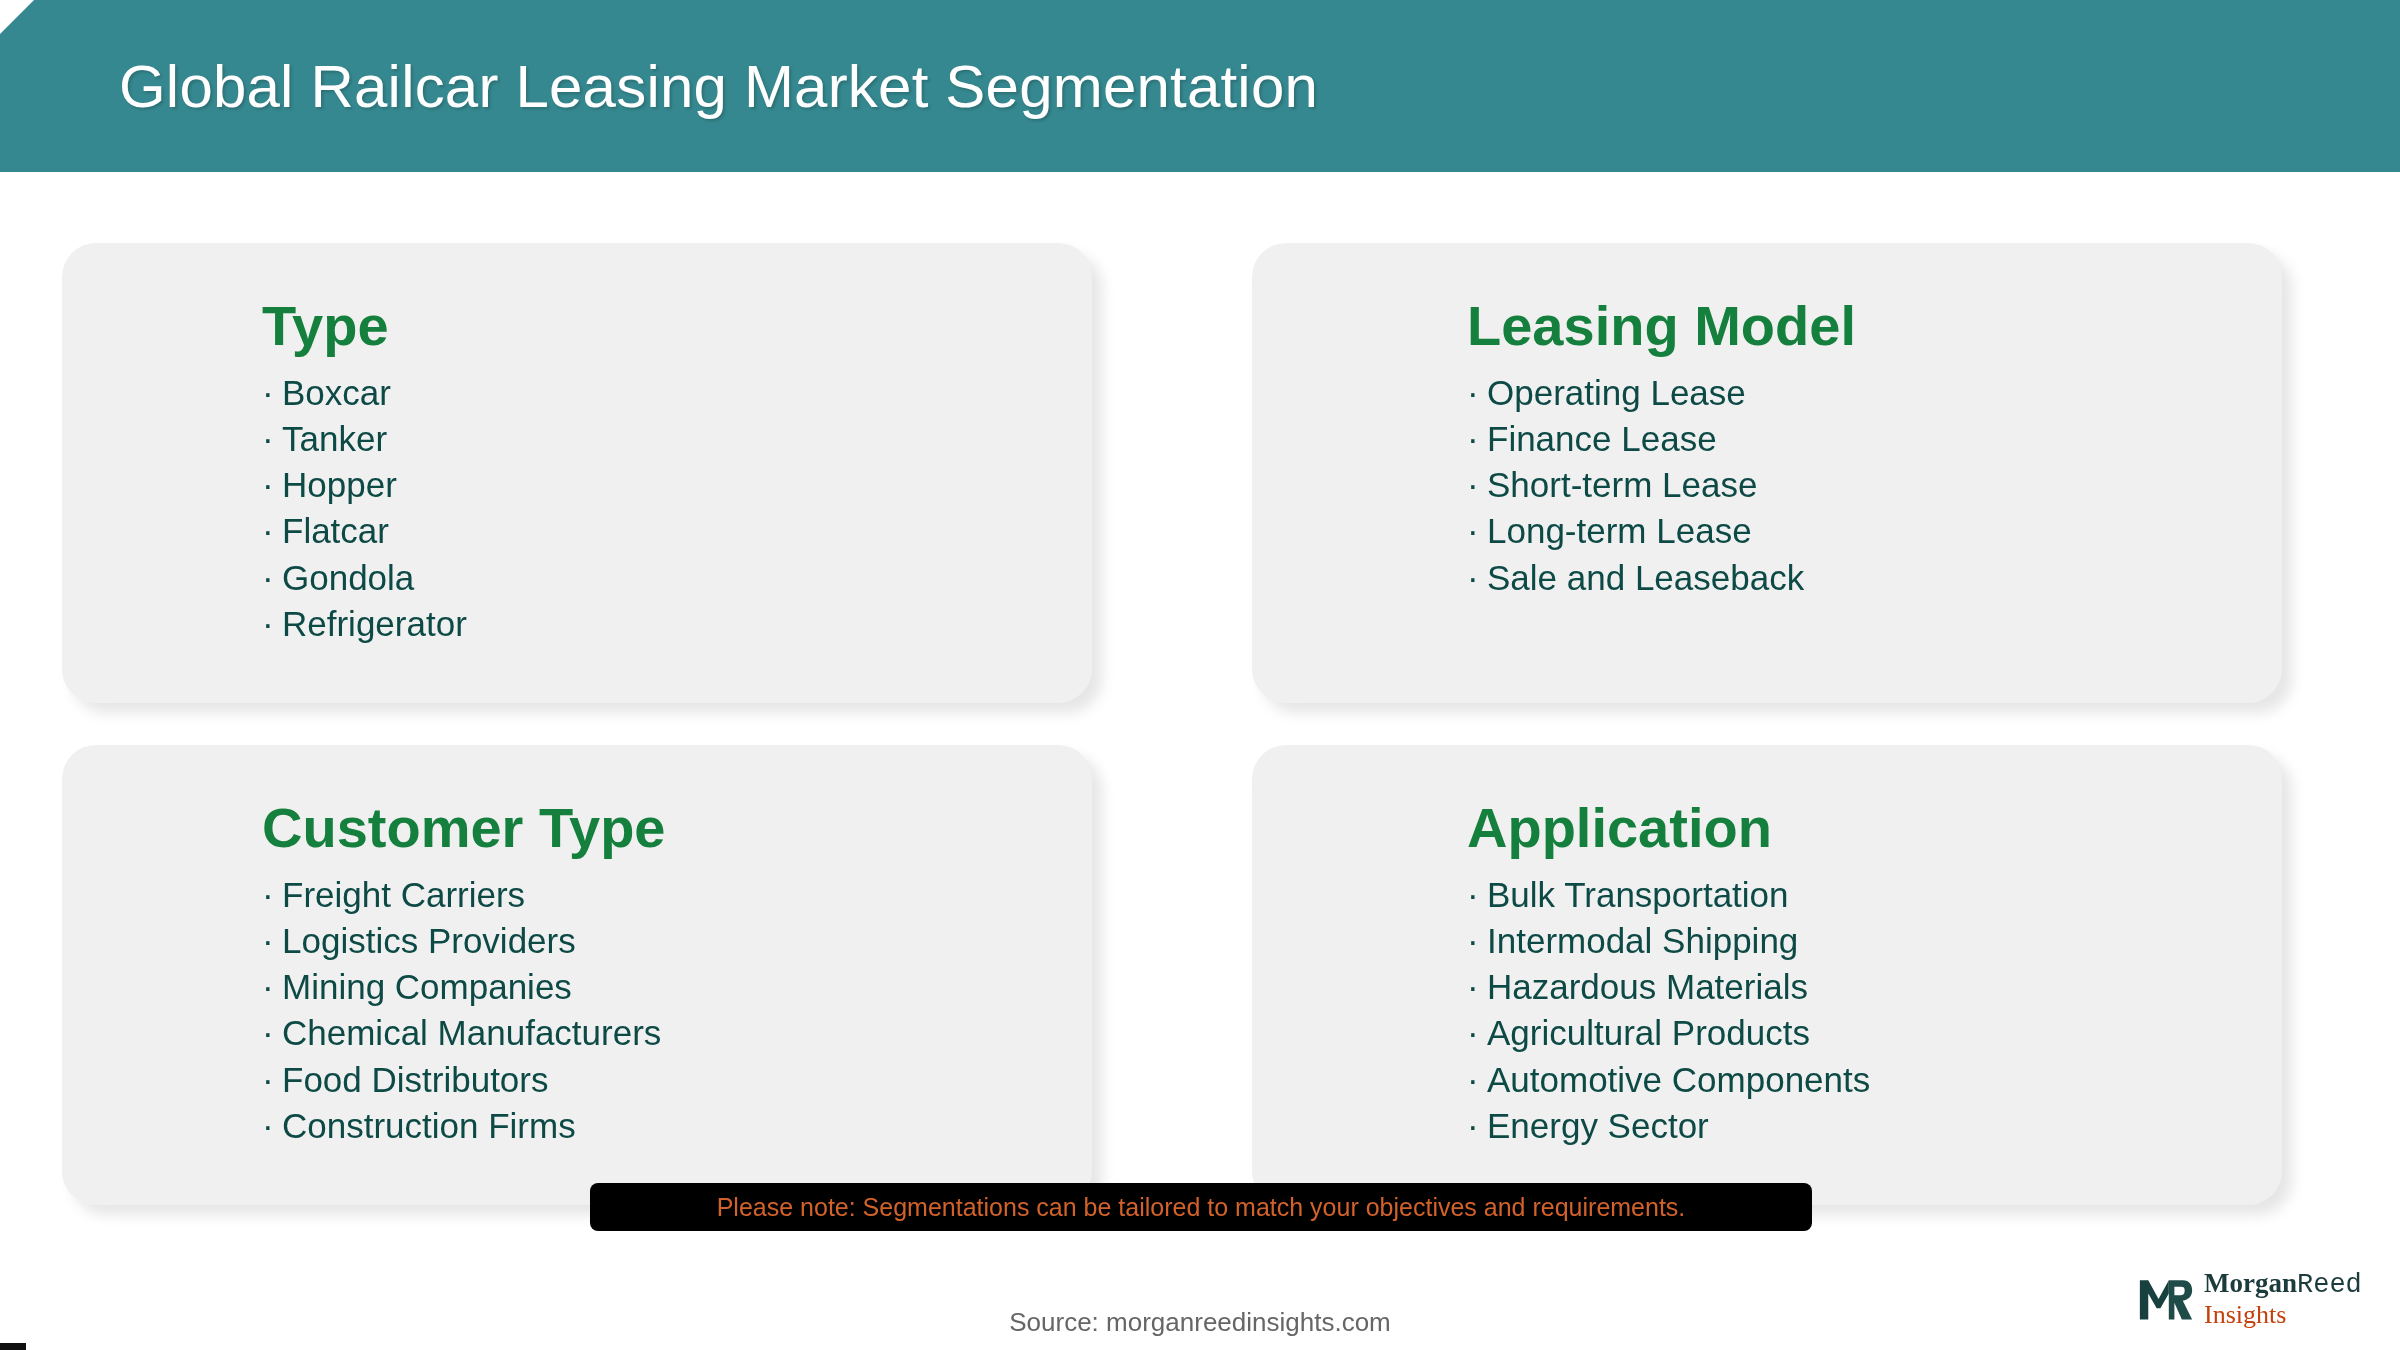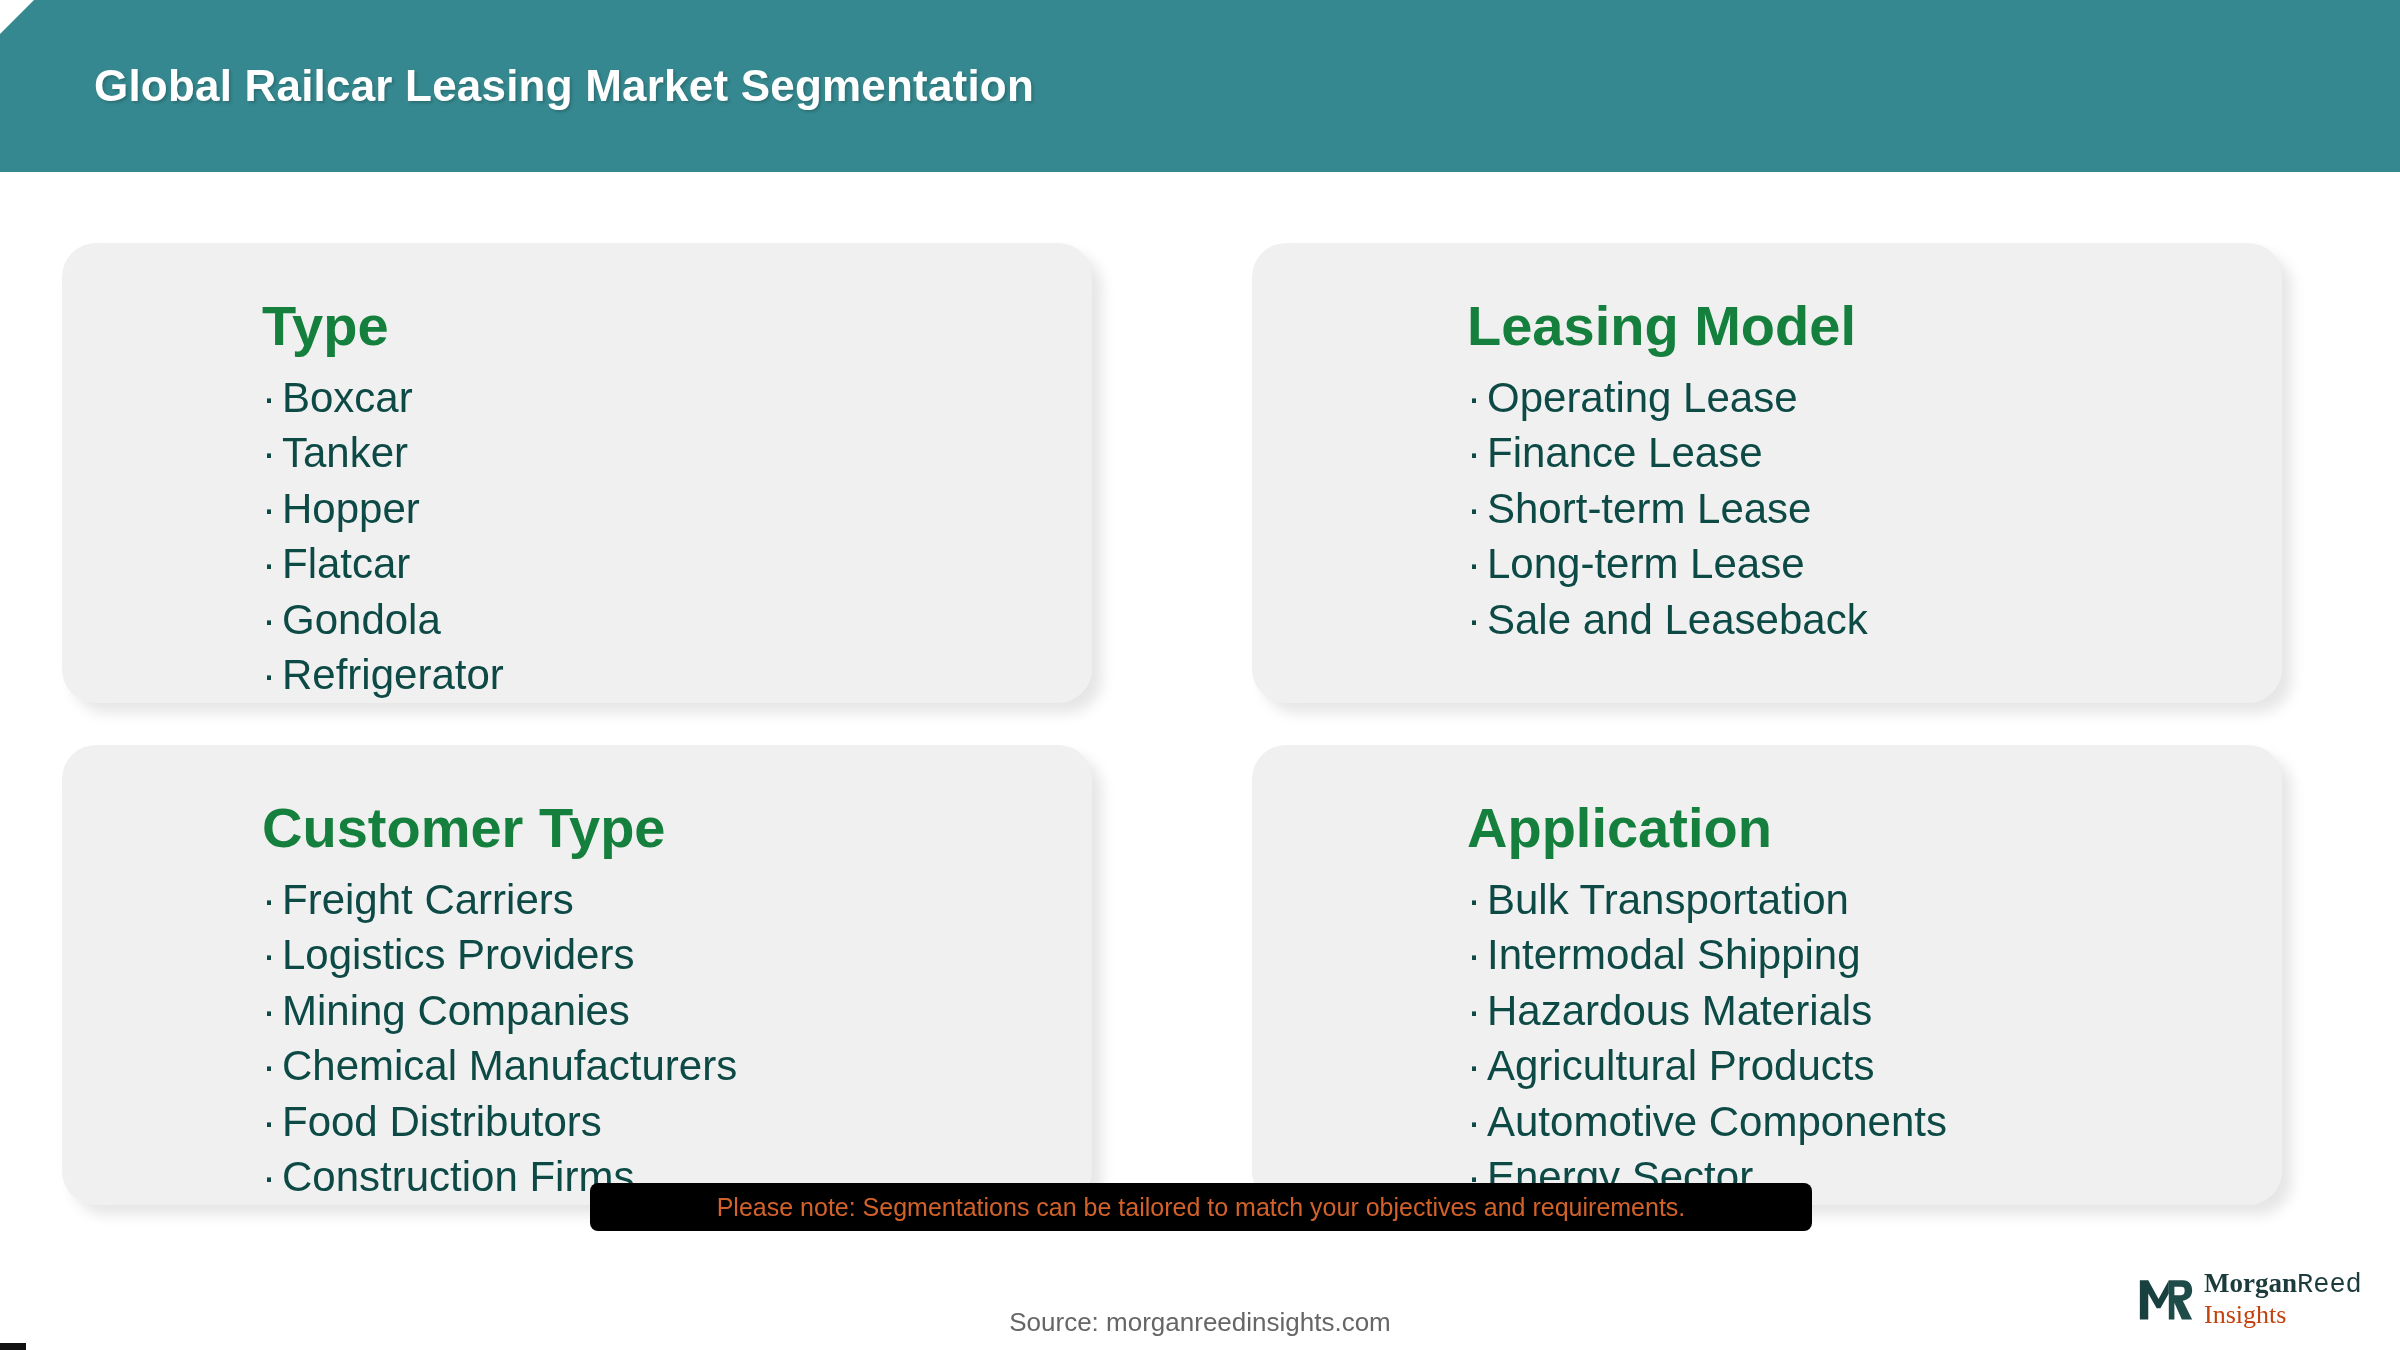--- a/index.html
+++ b/index.html
@@ -33,24 +33,24 @@
   .header-corner {
     position: absolute;
     left: 0;
     top: 0;
     width: 34px;
     height: 34px;
     background: #ffffff;
     clip-path: polygon(0 0, 100% 0, 0 100%);
   }
   .header-title {
-    margin-left: 94px;
+    margin-left: 119px;
     color: #ffffff;
-    font-size: 44px;
-    font-weight: bold;
+    font-size: 60px;
+    font-weight: normal;
     letter-spacing: 0.2px;
     text-shadow: 2px 2px 3px rgba(0,0,0,0.18);
   }
 
   
   .grid {
     position: absolute;
     left: 62px;
     top: 243px;
     width: 2280px;
@@ -76,21 +76,21 @@
     font-weight: bold;
     line-height: 1.05;
     margin-bottom: 14px;
   }
 
   .card-list {
     list-style: none;
   }
   .card-list li {
     color: #0d4a46;
-    font-size: 42px;
+    font-size: 35px;
     line-height: 1.32;
     font-weight: 400;
     white-space: nowrap;
   }
   .card-list li .bullet {
     display: inline-block;
     width: 20px;
     color: #0d4a46;
   }
 

